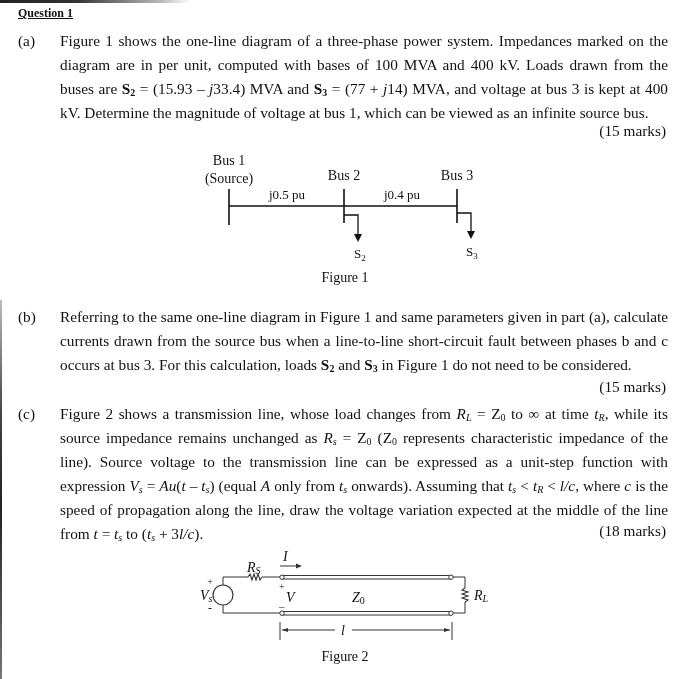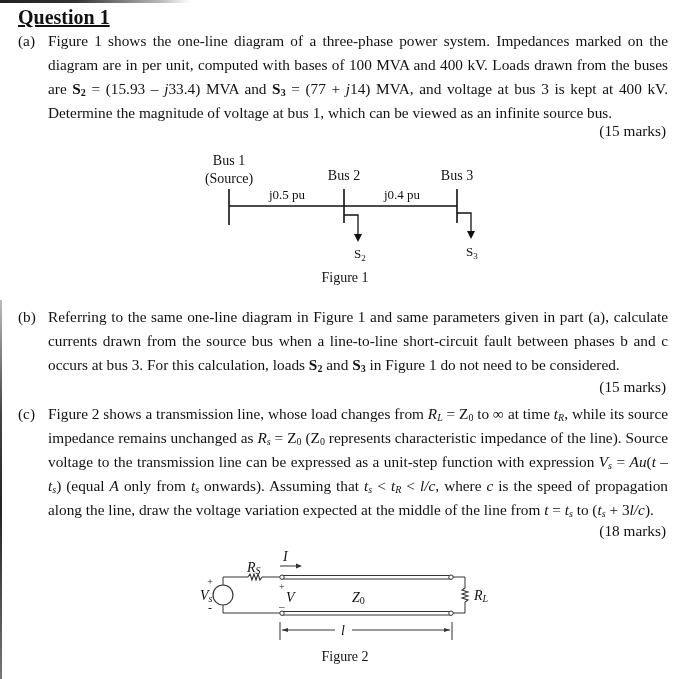--- a/index.html
+++ b/index.html
@@ -2,25 +2,25 @@
 <html><head>
 <meta charset="utf-8">
 <style>
   html, body { margin:0; padding:0; background:#ffffff; }
   body { width:688px; height:679px; position:relative; overflow:hidden;
          font-family:"Liberation Serif", "DejaVu Serif", serif; color:#111; }
   .topbar { position:absolute; left:0; top:0; width:190px; height:3px;
             background:linear-gradient(to right,#222 0%,#333 40%,#bbb 85%,rgba(255,255,255,0) 100%); }
   .leftbar { position:absolute; left:0; top:300px; width:2px; height:379px;
              background:linear-gradient(to bottom,#bbb 0%,#444 30%,#222 55%,#777 100%); }
-  .title { position:absolute; left:18px; top:6px; font-size:20px; font-weight:bold;
+  .title { position:absolute; left:18px; top:6px; font-size:12px; font-weight:bold;
            text-decoration:underline; }
   .para { position:absolute; left:18px; width:650px; font-size:15.3px; line-height:24px; }
   .label { position:absolute; left:0; top:0; }
-  .body { margin-left:30px; text-align:justify; text-align-last:left; }
+  .body { margin-left:42px; text-align:justify; text-align-last:left; }
   .marks { position:absolute; right:22px; font-size:15.3px; }
   .b { font-weight:bold; }
   .i { font-style:italic; }
   sub { font-size:10px; vertical-align:-2px; line-height:0; }
   .fig { position:absolute; left:0; top:0; }
   svg text { font-family:"Liberation Serif", "DejaVu Serif", serif; fill:#111; }
 </style>
 </head>
 <body>
 

